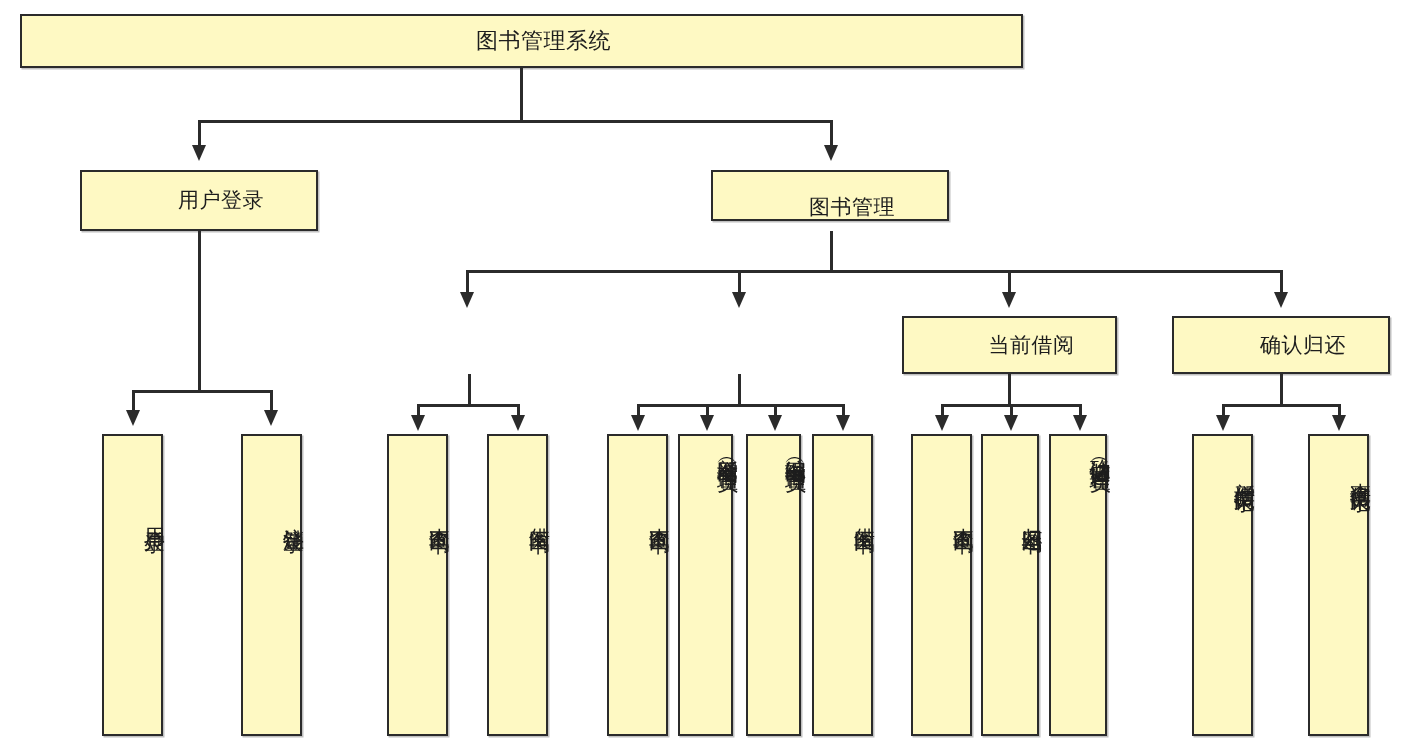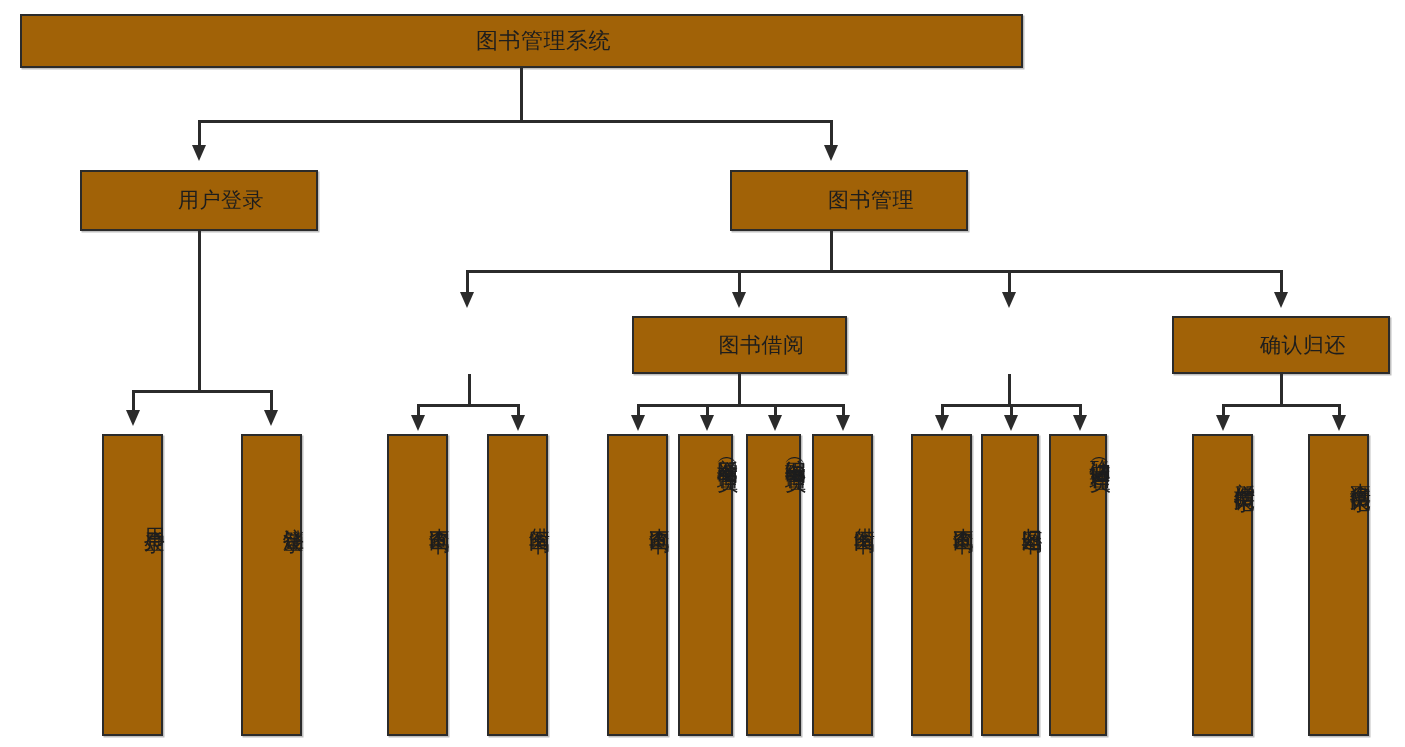--- a/index.html
+++ b/index.html
@@ -14,21 +14,21 @@
     position: relative;
     width: 1405px;
     height: 747px;
     background: #ffffff;
     overflow: hidden;
   }
   
   .node {
     position: absolute;
     box-sizing: border-box;
-    background: #a16207;
+    background: #fef9c3;
     border: 2.5px solid #2b2b2b;
     box-shadow: 1.5px 1.5px 0 rgba(140,140,140,0.55);
     display: flex;
     align-items: center;
     justify-content: center;
     padding-left: 44px;
   }
   .node .label {
     color: #1d1d1d;
     font-size: 21px;
@@ -90,21 +90,21 @@
   <div class="vline" style="left:520px; top:68px; width:2.5px; height:54px;"></div>
   <div class="hline" style="left:198px; top:120px; width:634px;"></div>
   <div class="vline" style="left:198px; top:120px; height:27px;"></div>
   <div class="arrow" style="left:192px; top:145px;"></div>
   <div class="vline" style="left:830px; top:120px; height:27px;"></div>
   <div class="arrow" style="left:824px; top:145px;"></div>
 
   <div class="node" style="left:80px; top:170px; width:238px; height:61px;">
     <span class="label">用户登录</span>
   </div>
-  <div class="node" style="left:730px; top:170px; width:238px; height:61px;">
+  <div class="node" style="left:711px; top:170px; width:238px; height:51px;align-items:flex-end;">
     <span class="label">图书管理</span>
   </div>
 
   <div class="vline" style="left:198px; top:231px; height:161px;"></div>
   <div class="hline" style="left:132px; top:390px; width:138px;"></div>
   <div class="vline" style="left:132px; top:390px; height:22px;"></div>
   <div class="arrow" style="left:126px; top:410px;"></div>
   <div class="vline" style="left:270px; top:390px; height:22px;"></div>
   <div class="arrow" style="left:264px; top:410px;"></div>
 
@@ -112,22 +112,22 @@
   <div class="hline" style="left:466px; top:270px; width:816px;"></div>
   <div class="vline" style="left:466px; top:270px; height:24px;"></div>
   <div class="arrow" style="left:460px; top:292px;"></div>
   <div class="vline" style="left:738px; top:270px; height:24px;"></div>
   <div class="arrow" style="left:732px; top:292px;"></div>
   <div class="vline" style="left:1008px; top:270px; height:24px;"></div>
   <div class="arrow" style="left:1002px; top:292px;"></div>
   <div class="vline" style="left:1280px; top:270px; height:24px;"></div>
   <div class="arrow" style="left:1274px; top:292px;"></div>
 
-  <div class="node" style="left:632px; top:316px; width:215px; height:58px;">
-    <span class="label">图书借阅</span>
+  <div class="node" style="left:902px; top:316px; width:215px; height:58px;">
+    <span class="label">当前借阅</span>
   </div>
   <div class="node" style="left:1172px; top:316px; width:218px; height:58px;">
     <span class="label">确认归还</span>
   </div>
 
   <div class="vline" style="left:468px; top:374px; height:32px;"></div>
   <div class="hline" style="left:417px; top:404px; width:100px;"></div>
   <div class="vline" style="left:417px; top:404px; height:14px;"></div>
   <div class="arrow" style="left:411px; top:415px;"></div>
   <div class="vline" style="left:517px; top:404px; height:14px;"></div>

